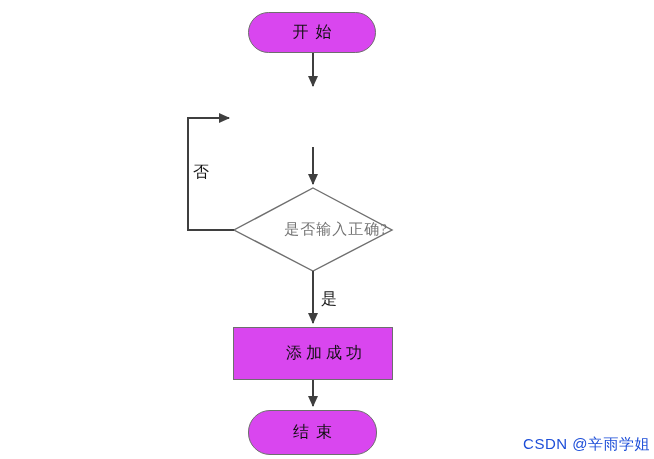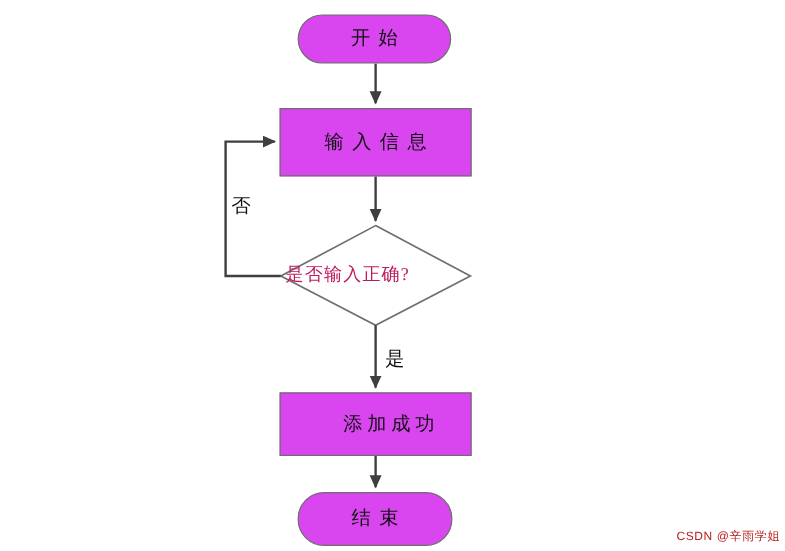--- a/index.html
+++ b/index.html
@@ -35,39 +35,39 @@
   .terminator { border-radius: 22px; }
   .node-start   { left: 248px; top: 12px;  width: 128px; height: 41px; letter-spacing: 7px; text-indent: 7px; }
   .node-input   { left: 233px; top: 90px;  width: 160px; height: 57px; letter-spacing: 7px; text-indent: 7px; }
   .node-success { left: 233px; top: 327px; width: 160px; height: 53px; letter-spacing: 4px; text-indent: 4px; padding-left: 22px; }
   .node-end     { left: 248px; top: 410px; width: 129px; height: 45px; letter-spacing: 7px; text-indent: 7px; }
   .decision-label {
     position: absolute;
     left: 238px;
     top: 220px;
     width: 150px;
-    text-align: left;
-    color: #be185d;
+    text-align: right;
+    color: #737373;
     font-size: 15px;
     letter-spacing: 1px;
     line-height: 18px;
   }
   .edge-label {
     position: absolute;
     color: #111111;
     font-size: 16px;
   }
   .edge-label-no  { left: 193px; top: 162px; }
   .edge-label-yes { left: 321px; top: 289px; }
   .watermark {
     position: absolute;
     right: 4px;
     bottom: 5px;
-    color: #b91c1c;
-    font-size: 10px;
+    color: #1d4ed8;
+    font-size: 15px;
     font-family: "Liberation Sans", "DejaVu Sans", sans-serif;
     letter-spacing: 0.5px;
   }
 </style>
 </head>
 <body>
 
 <div class="canvas">
 
   <svg class="connectors" width="654" height="459" viewBox="0 0 654 459">
@@ -87,23 +87,20 @@
 
     <path d="M313,380 L313,406" stroke="#3f3f3f" stroke-width="2" fill="none" marker-end="url(#arrowhead)"></path>
 
     <path d="M234,230 L188,230 L188,118 L229,118" stroke="#3f3f3f" stroke-width="2" fill="none" marker-end="url(#arrowhead)"></path>
   </svg>
 
   <div class="node terminator node-start">
     <span>开始</span>
   </div>
 
-  <div class="node node-input">
-    <span>输入信息</span>
-  </div>
 
   <div class="decision-label">是否输入正确?</div>
 
   <div class="node node-success">
     <span>添加成功</span>
   </div>
 
   <div class="node terminator node-end">
     <span>结束</span>
   </div>

